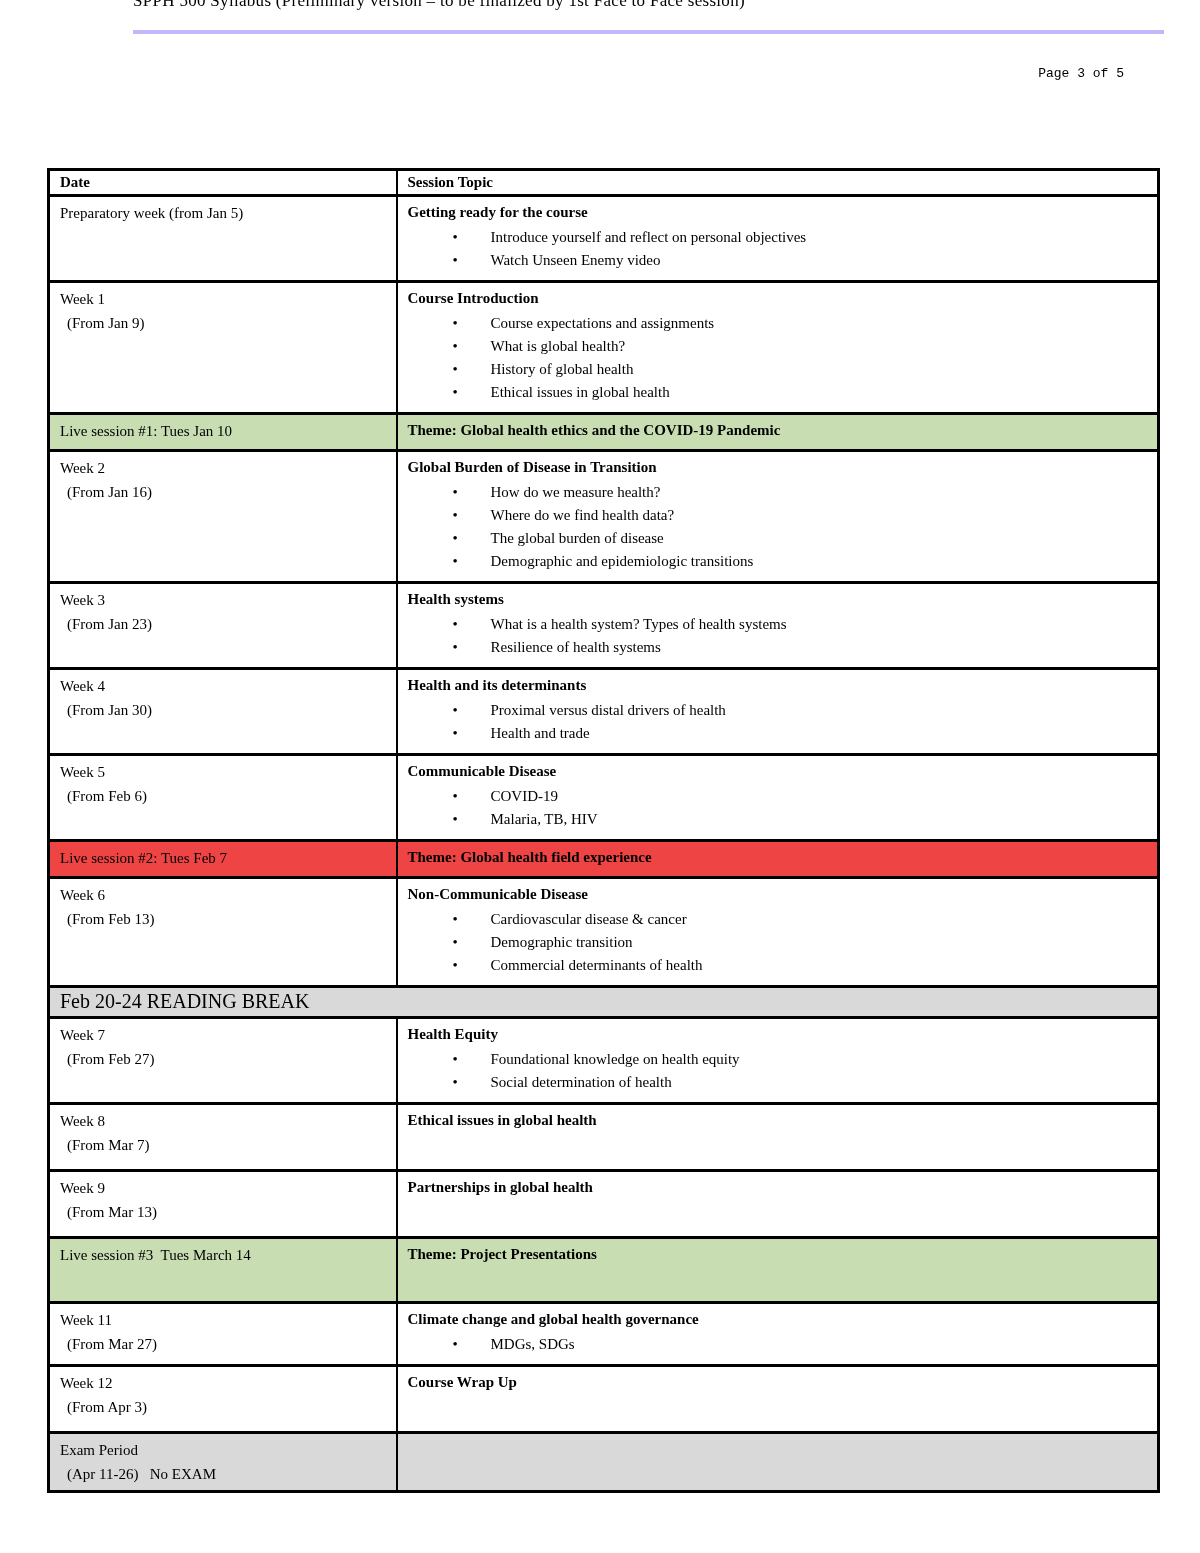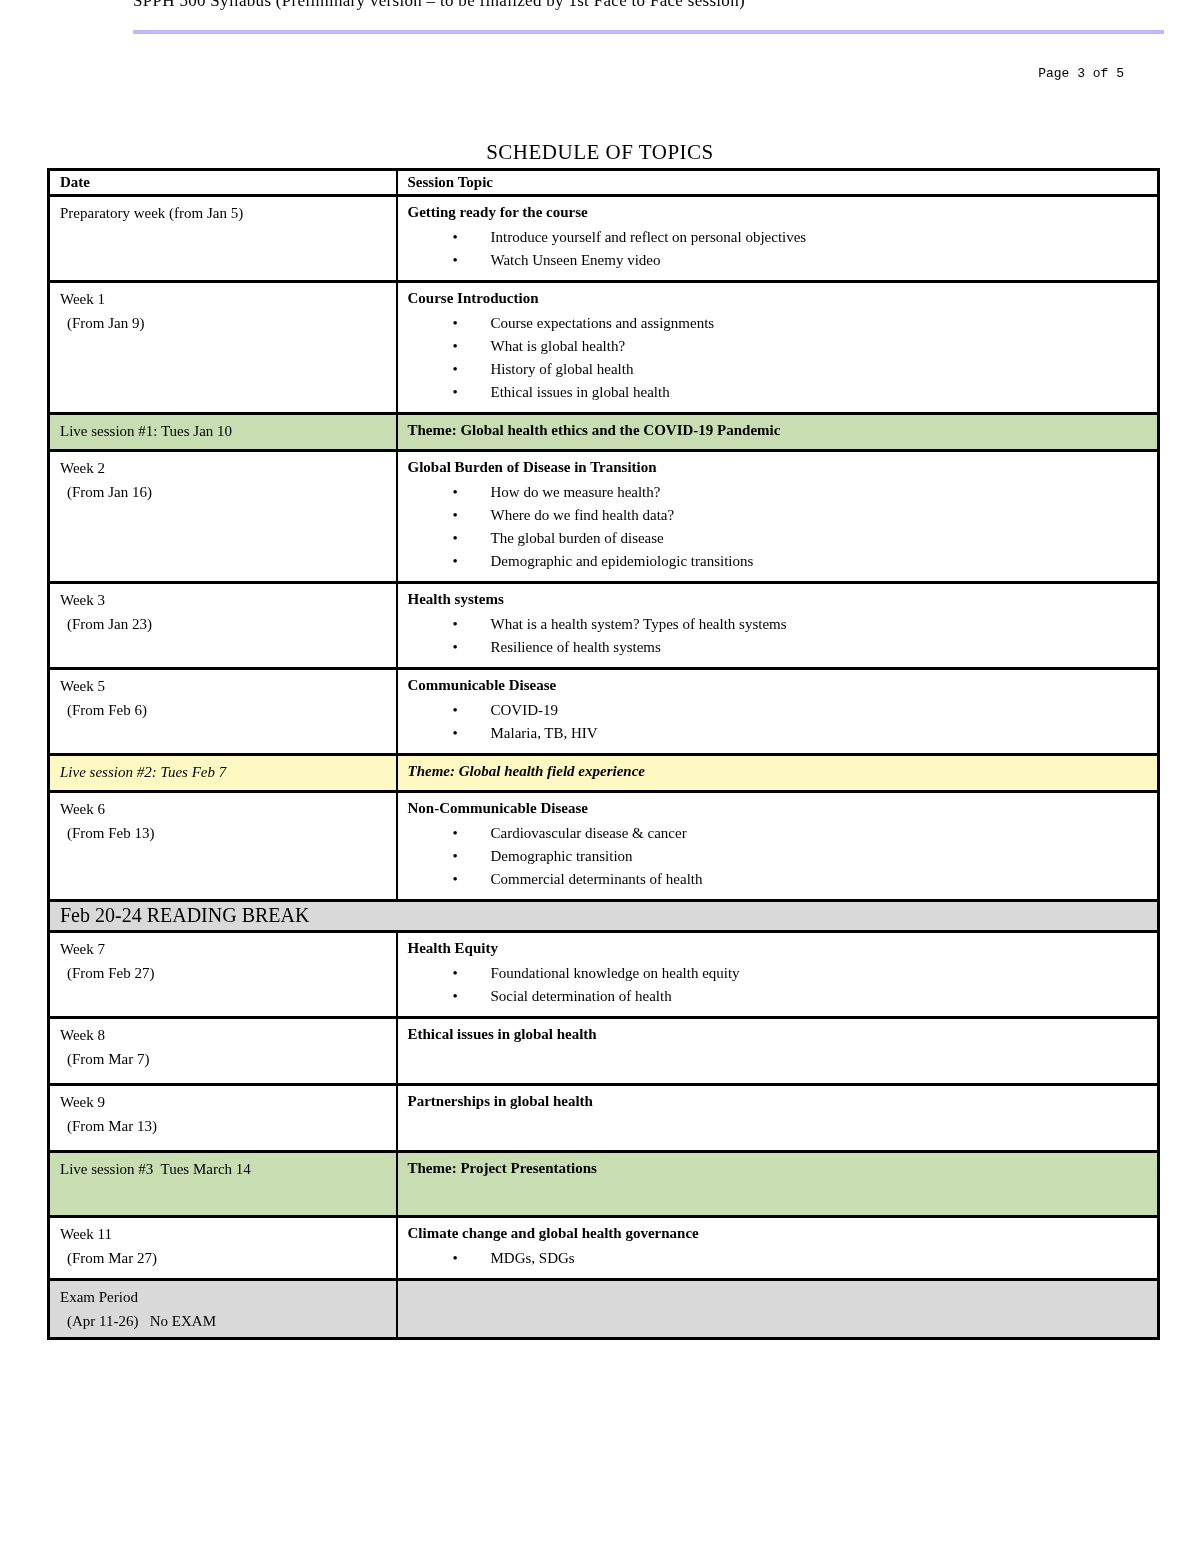--- a/index.html
+++ b/index.html
@@ -81,21 +81,20 @@
 <body>
 
 <div class="page">
 
   <div class="doc-header">
     <div class="doc-header-text">SPPH 500 Syllabus (Preliminary version – to be finalized by 1st Face to Face session)</div>
   </div>
 
   <div class="page-number">Page 3 of 5</div>
 
-  <div class="doc-title">SCHEDULE OF TOPICS</div>
 
   <table class="schedule">
     <colgroup>
       <col class="c-date">
       <col class="c-topic">
     </colgroup>
     <thead>
       <tr>
         <th>Date</th>
         <th>Session Topic</th>
@@ -160,32 +159,45 @@
           <td class="topic-cell">
             <div class="topic-title">Health systems</div>
             <ul class="bullets">
               <li>What is a health system? Types of health systems</li>
               <li>Resilience of health systems</li>
             </ul>
           </td>
         </tr>
         <tr>
           <td class="date-cell">
+            <div class="date-line">Week 4</div>
+            <div class="date-line cont">(From Jan 30)</div>
+          </td>
+          <td class="topic-cell">
+            <div class="topic-title">Health and its determinants</div>
+            <ul class="bullets">
+              <li>Proximal versus distal drivers of health</li>
+              <li>Health and trade</li>
+            </ul>
+          </td>
+        </tr>
+        <tr>
+          <td class="date-cell">
             <div class="date-line">Week 5</div>
             <div class="date-line cont">(From Feb 6)</div>
           </td>
           <td class="topic-cell">
             <div class="topic-title">Communicable Disease</div>
             <ul class="bullets">
               <li>COVID-19</li>
               <li>Malaria, TB, HIV</li>
             </ul>
           </td>
         </tr>
-        <tr style="background: #fef9c3; font-style: italic;">
+        <tr style="background: #ef4444;">
           <td class="date-cell">
             <div class="date-line">Live session #2: Tues Feb 7</div>
           </td>
           <td class="topic-cell">
             <div class="topic-title">Theme: Global health field experience</div>
           </td>
         </tr>
         <tr>
           <td class="date-cell">
             <div class="date-line">Week 6</div>
@@ -247,20 +259,29 @@
             <div class="date-line">Week 11</div>
             <div class="date-line cont">(From Mar 27)</div>
           </td>
           <td class="topic-cell">
             <div class="topic-title">Climate change and global health governance</div>
             <ul class="bullets">
               <li>MDGs, SDGs</li>
             </ul>
           </td>
         </tr>
+        <tr class="spacer">
+          <td class="date-cell">
+            <div class="date-line">Week 12</div>
+            <div class="date-line cont">(From Apr 3)</div>
+          </td>
+          <td class="topic-cell">
+            <div class="topic-title">Course Wrap Up</div>
+          </td>
+        </tr>
         <tr style="background: rgb(217, 217, 217);">
           <td class="date-cell">
             <div class="date-line">Exam Period</div>
             <div class="date-line cont">(Apr 11-26)   No EXAM</div>
           </td>
           <td class="topic-cell"></td>
         </tr>
       </tbody>
   </table>
 

